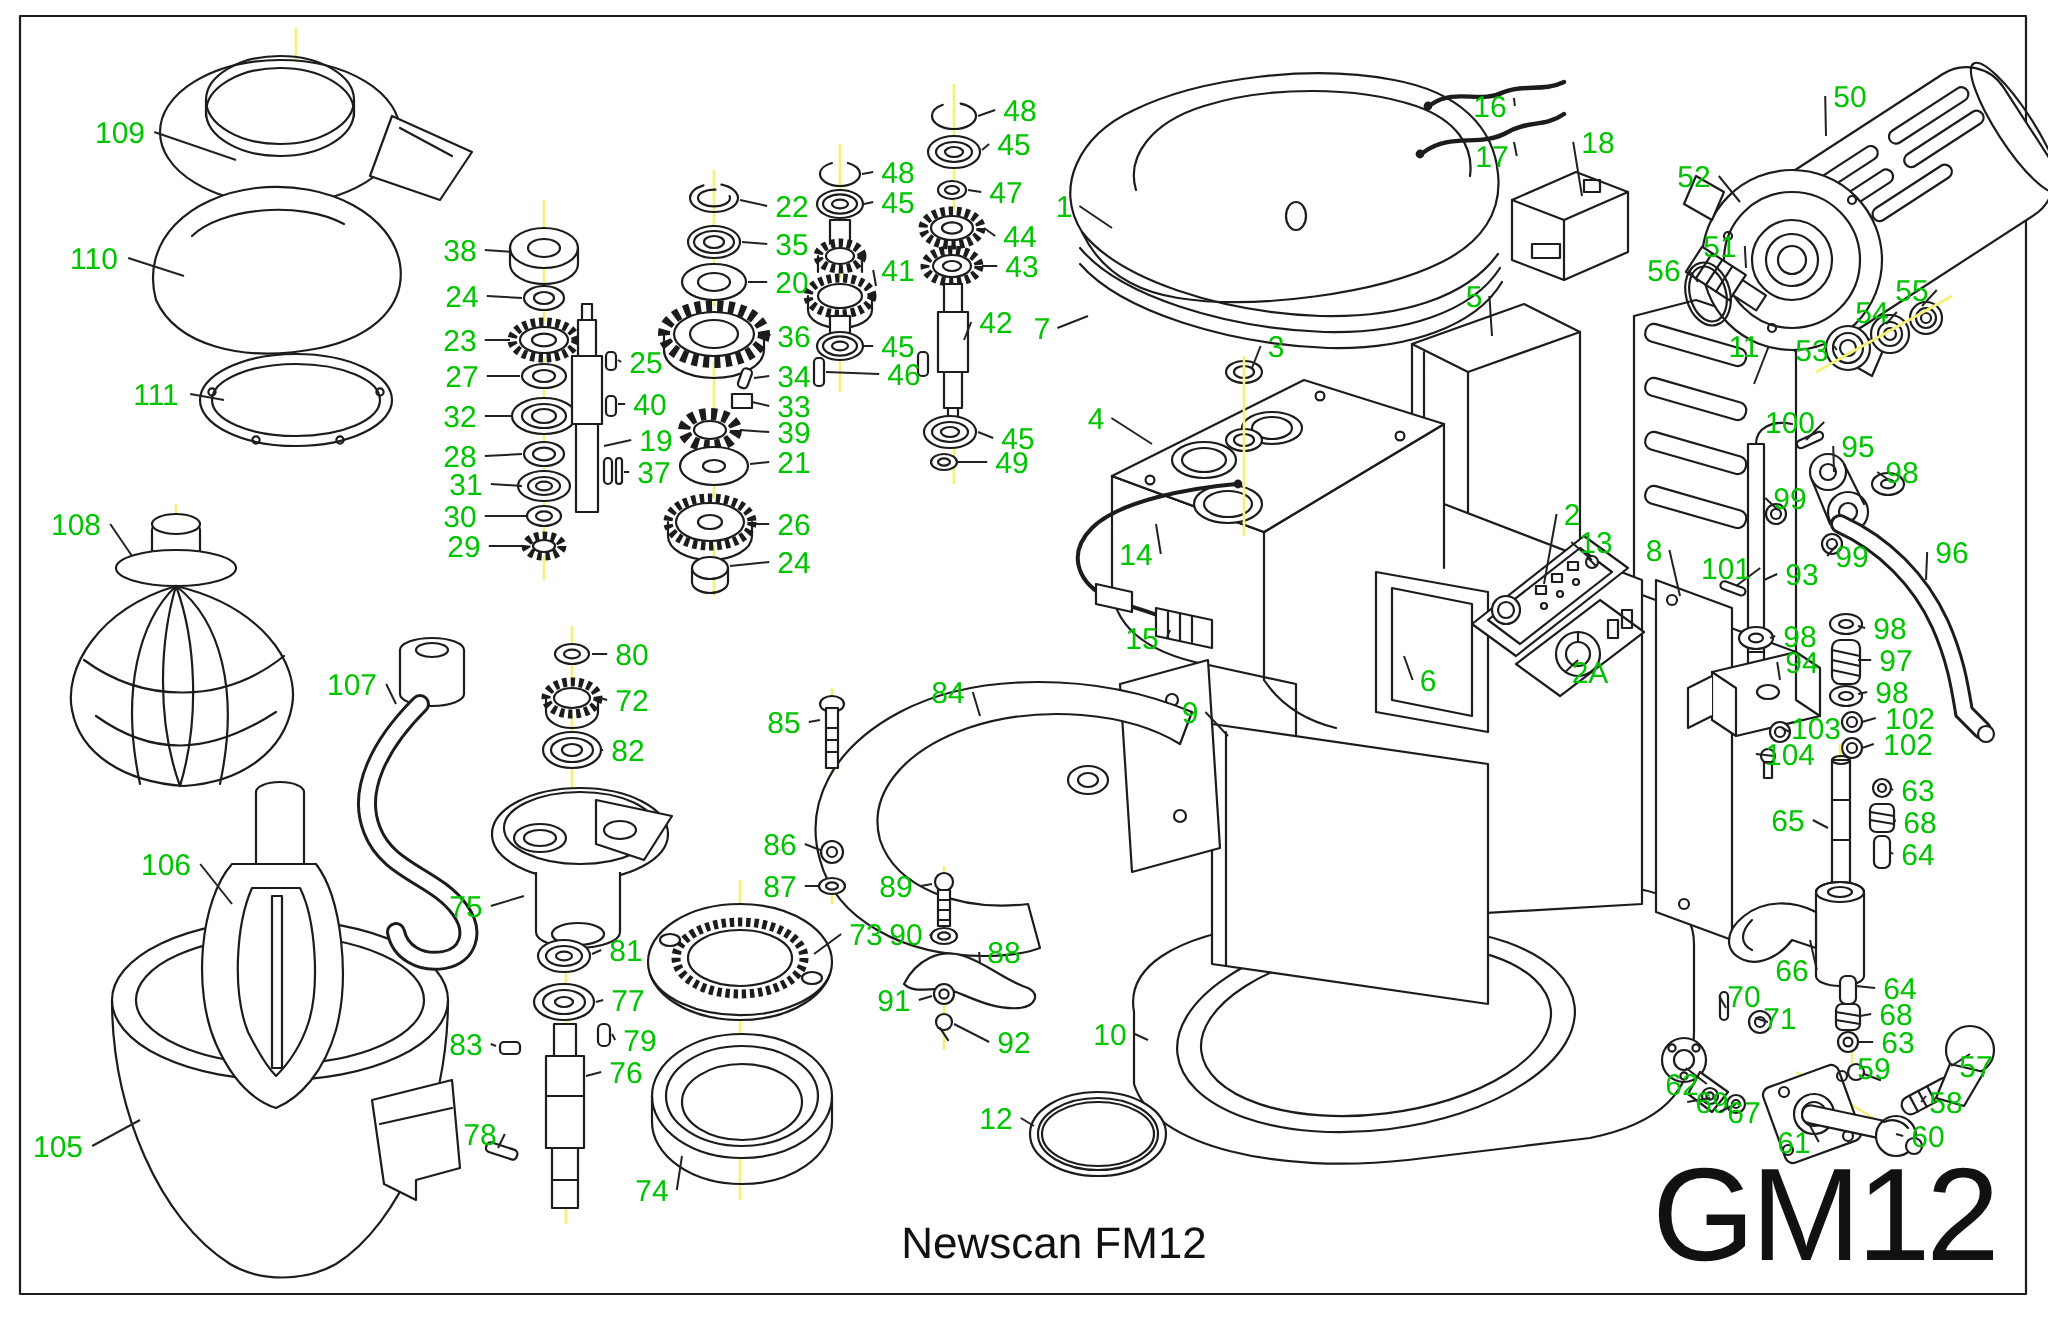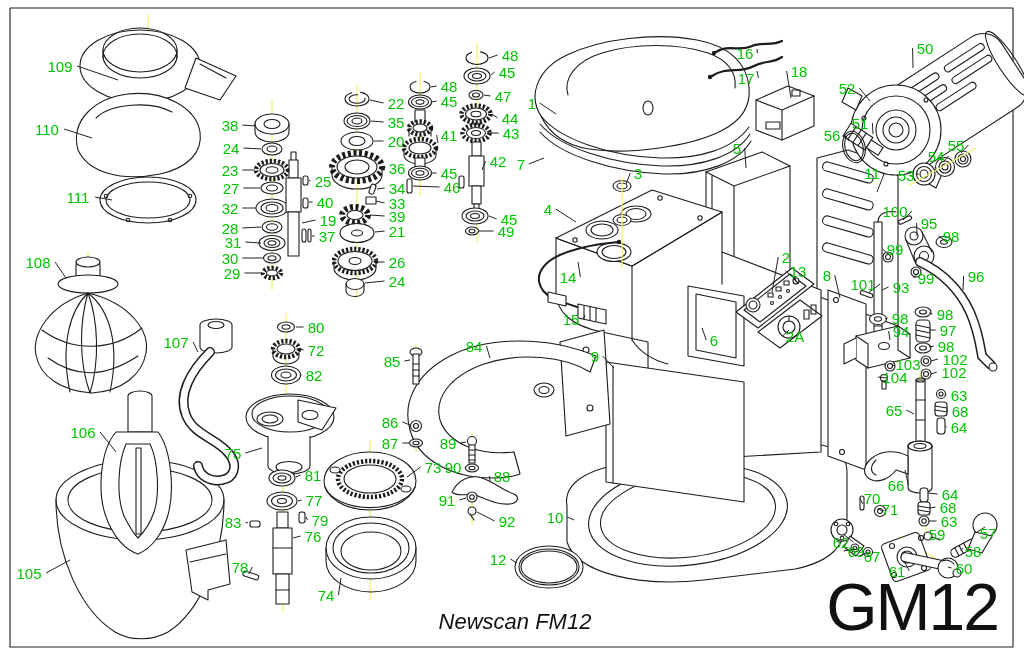--- a/index.html
+++ b/index.html
@@ -8,22 +8,22 @@
   svg{position:absolute;left:0;top:0;}
   .st{fill:none;stroke:#1c1c1c;stroke-width:1.1;stroke-linejoin:round;stroke-linecap:round;}
   .fw{fill:#ffffff;stroke:#1c1c1c;stroke-width:1.1;stroke-linejoin:round;}
   .gt{fill:#ffffff;stroke:#1c1c1c;stroke-width:4.5;stroke-dasharray:2.2 1.9;}
   .gt2{fill:#ffffff;stroke:#1c1c1c;stroke-width:6;stroke-dasharray:3 2.6;}
   .cl{stroke:#f2f276;stroke-width:1.3;fill:none;}
   .tubo{fill:none;stroke:#1c1c1c;stroke-width:10;stroke-linecap:round;}
   .tubi{fill:none;stroke:#ffffff;stroke-width:7;stroke-linecap:round;}
   .leader{stroke:#222222;stroke-width:1;fill:none;}
   .plabel{font-family:"Liberation Sans",sans-serif;font-size:15px;text-anchor:middle;}
-  .model-name{position:absolute;left:420px;top:609px;width:190px;text-align:center;
-              font-size:22px;color:#111;font-style:italic;}
+  .model-name{position:absolute;left:432px;top:609px;width:190px;text-align:center;
+              font-size:22px;color:#111;}
   .model-code{position:absolute;left:812px;top:574px;width:200px;text-align:center;
               font-size:66px;line-height:1;letter-spacing:-2px;color:#111;}
 </style>
 </head>
 <body>
 
 <div class="stage">
 <svg width="1024" height="664" viewBox="0 0 1024 664">
 
   <rect x="10" y="8" width="1003" height="639" class="st"></rect>

